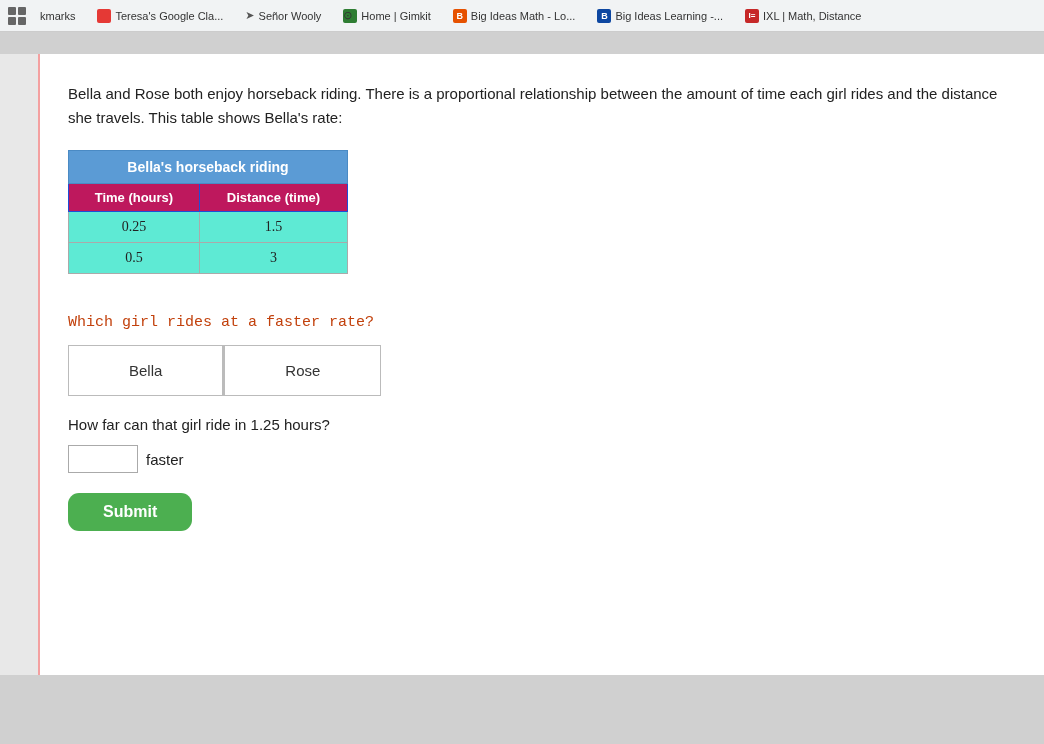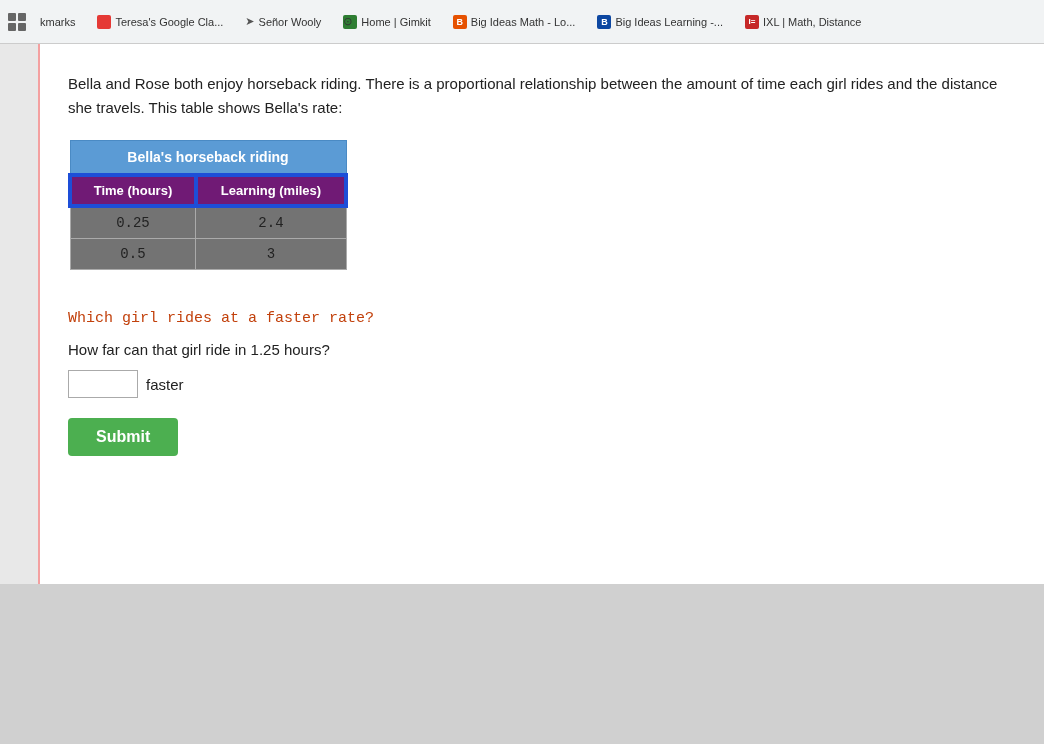--- a/index.html
+++ b/index.html
@@ -12,21 +12,21 @@
       font-family: Arial, sans-serif;
       background: #d0d0d0;
       width: 1044px;
       height: 744px;
       overflow: hidden;
     }
 
     
     .browser-bar {
       background: #f1f3f4;
-      height: 44px;
+      height: 32px;
       display: flex;
       align-items: center;
       padding: 0 8px;
       gap: 6px;
       border-bottom: 1px solid #ccc;
       font-size: 12px;
       color: #333;
       overflow: hidden;
       white-space: nowrap;
     }
@@ -80,21 +80,22 @@
         rgba(0,0,0,0.06) 20px
       ),
       repeating-linear-gradient(
         90deg,
         transparent,
         transparent 19px,
         rgba(0,0,0,0.06) 19px,
         rgba(0,0,0,0.06) 20px
       );
       display: flex;
-      height: 540px;
+      height: 621px;
+      margin-top: 22px;
     }
 
     .left-margin {
       width: 40px;
       background: #e8e8e8;
       flex-shrink: 0;
       border-right: 2px solid #f4a0a0;
     }
 
     .page-content {
@@ -129,38 +130,38 @@
       color: white;
       font-size: 14px;
       font-weight: 600;
       padding: 8px 24px;
       text-align: center;
       border: 1px solid #4a8ac4;
       font-family: Arial, sans-serif;
     }
 
     .table-subheader-row td {
-      background: #701a75;
+      background: #be185d;
       color: white;
       font-size: 13px;
       font-weight: 600;
       padding: 6px 16px;
       text-align: center;
-      border: 4px solid #1d4ed8;
+      border: 1px solid #1d4ed8;
       font-family: Arial, sans-serif;
     }
 
     .bella-table td.data-cell {
       border: 1px solid #aaa;
       padding: 7px 20px;
       text-align: center;
       font-size: 14px;
       color: #222;
-      background: #737373;
-      font-family: Liberation Mono, monospace;
+      background: #5eead4;
+      font-family: Liberation Serif, serif;
     }
 
     .equation-section {
       margin: 16px 0;
       font-family: Arial, sans-serif;
     }
 
     .equation-text {
       font-size: 15px;
       color: #222;
@@ -242,24 +243,24 @@
       font-size: 15px;
       color: #222;
       font-family: Arial, sans-serif;
     }
 
     
     .submit-btn {
       background: #4caf50;
       color: white;
       border: none;
-      padding: 10px 28px;
+      padding: 10px 35px;
       font-size: 16px;
       font-weight: 600;
-      border-radius: 4px;
+      border-radius: 11px;
       cursor: pointer;
       margin-bottom: 12px;
       font-family: Arial, sans-serif;
     }
 
     
     .work-it-out {
       text-align: right;
       padding-right: 60px;
       margin-top: 8px;
@@ -328,39 +329,44 @@
     <p class="intro-text">Bella and Rose both enjoy horseback riding. There is a proportional relationship between the amount of time each girl rides and the distance she travels. This table shows Bella's rate:</p>
 
     <div class="table-container">
       <table class="bella-table">
         <thead>
           <tr class="table-header-row">
             <th colspan="2">Bella's horseback riding</th>
           </tr>
           <tr class="table-subheader-row">
             <td>Time (hours)</td>
-            <td>Learning (miles)</td>
+            <td>Distance (time)</td>
           </tr>
         </thead>
         <tbody>
           <tr>
             <td class="data-cell">0.25</td>
-            <td class="data-cell">2.4</td>
+            <td class="data-cell">1.5</td>
           </tr>
           <tr>
             <td class="data-cell">0.5</td>
             <td class="data-cell">3</td>
           </tr>
         </tbody>
       </table>
     </div>
 
 
     <p class="question-text">Which girl rides at a faster rate?</p>
 
+    <div class="answer-choices">
+      <button class="answer-btn">Bella</button>
+      <div class="answer-divider"></div>
+      <button class="answer-btn">Rose</button>
+    </div>
 
     <div class="miles-section">
       <p class="miles-section-text">How far can that girl ride in 1.25 hours?</p>
       <div class="miles-input-row">
         <input type="text" class="miles-input" style="">
         <span class="miles-label">faster</span>
       </div>
     </div>
 
     <button class="submit-btn">Submit</button>

